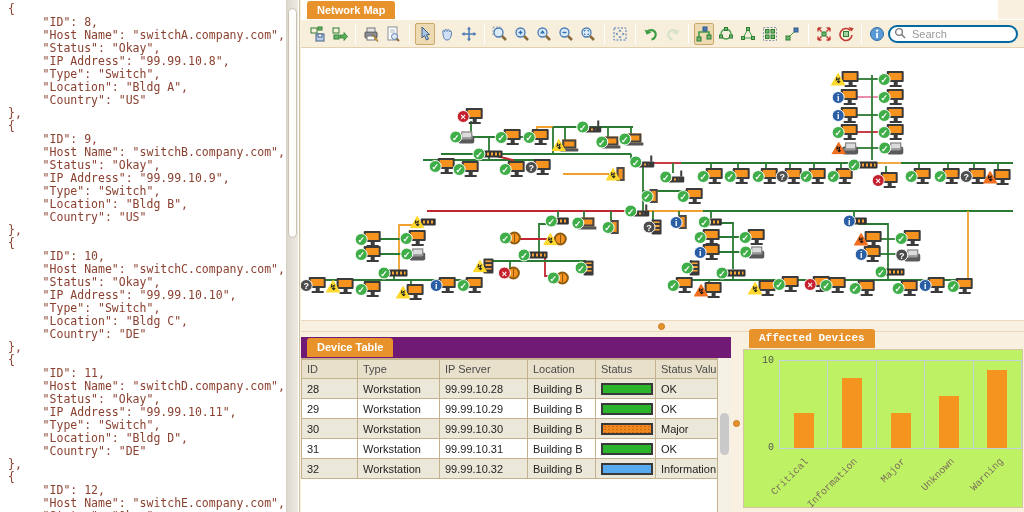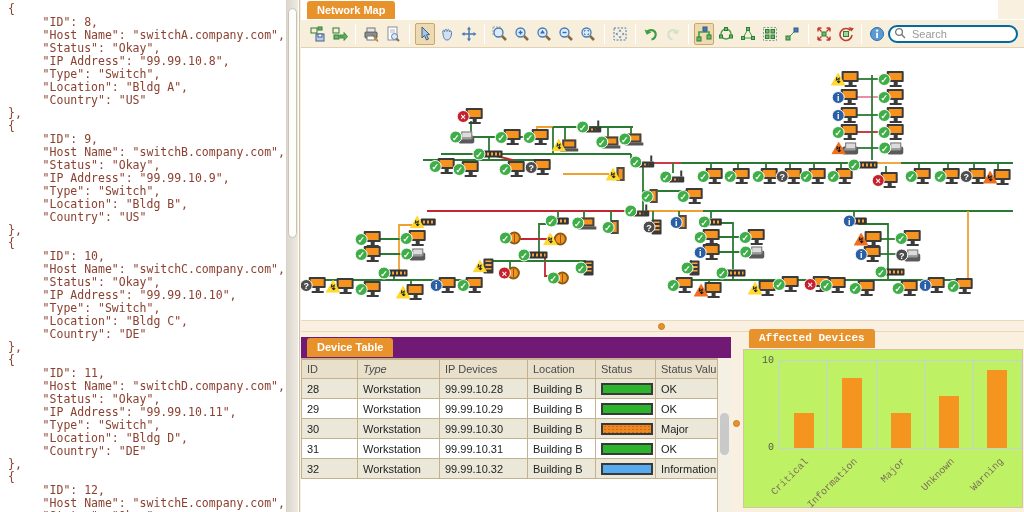--- a/index.html
+++ b/index.html
@@ -806,22 +806,22 @@
       <span class="grip-dot"></span>
     </div>
 
     <section id="table-panel">
       <span class="tab">Device Table</span>
       <div id="table-wrap">
         <table>
           <thead>
               <tr id="thead-row">
                 <th style="width: 56px;">ID</th>
-                <th style="width: 82px; font-style: italic;">Type</th>
-                <th style="width: 88px;">IP Devices</th>
+                <th style="width: 82px;">Type</th>
+                <th style="width: 88px;">IP Server</th>
                 <th style="width: 68px;">Location</th>
                 <th style="width: 60px;">Status</th>
                 <th style="width: 62px;">Status Value</th>
               </tr>
             </thead>
           <tbody id="tbody">
               <tr class="alt">
                 <td>28</td>
                 <td>Workstation</td>
                 <td>99.99.10.28</td>

